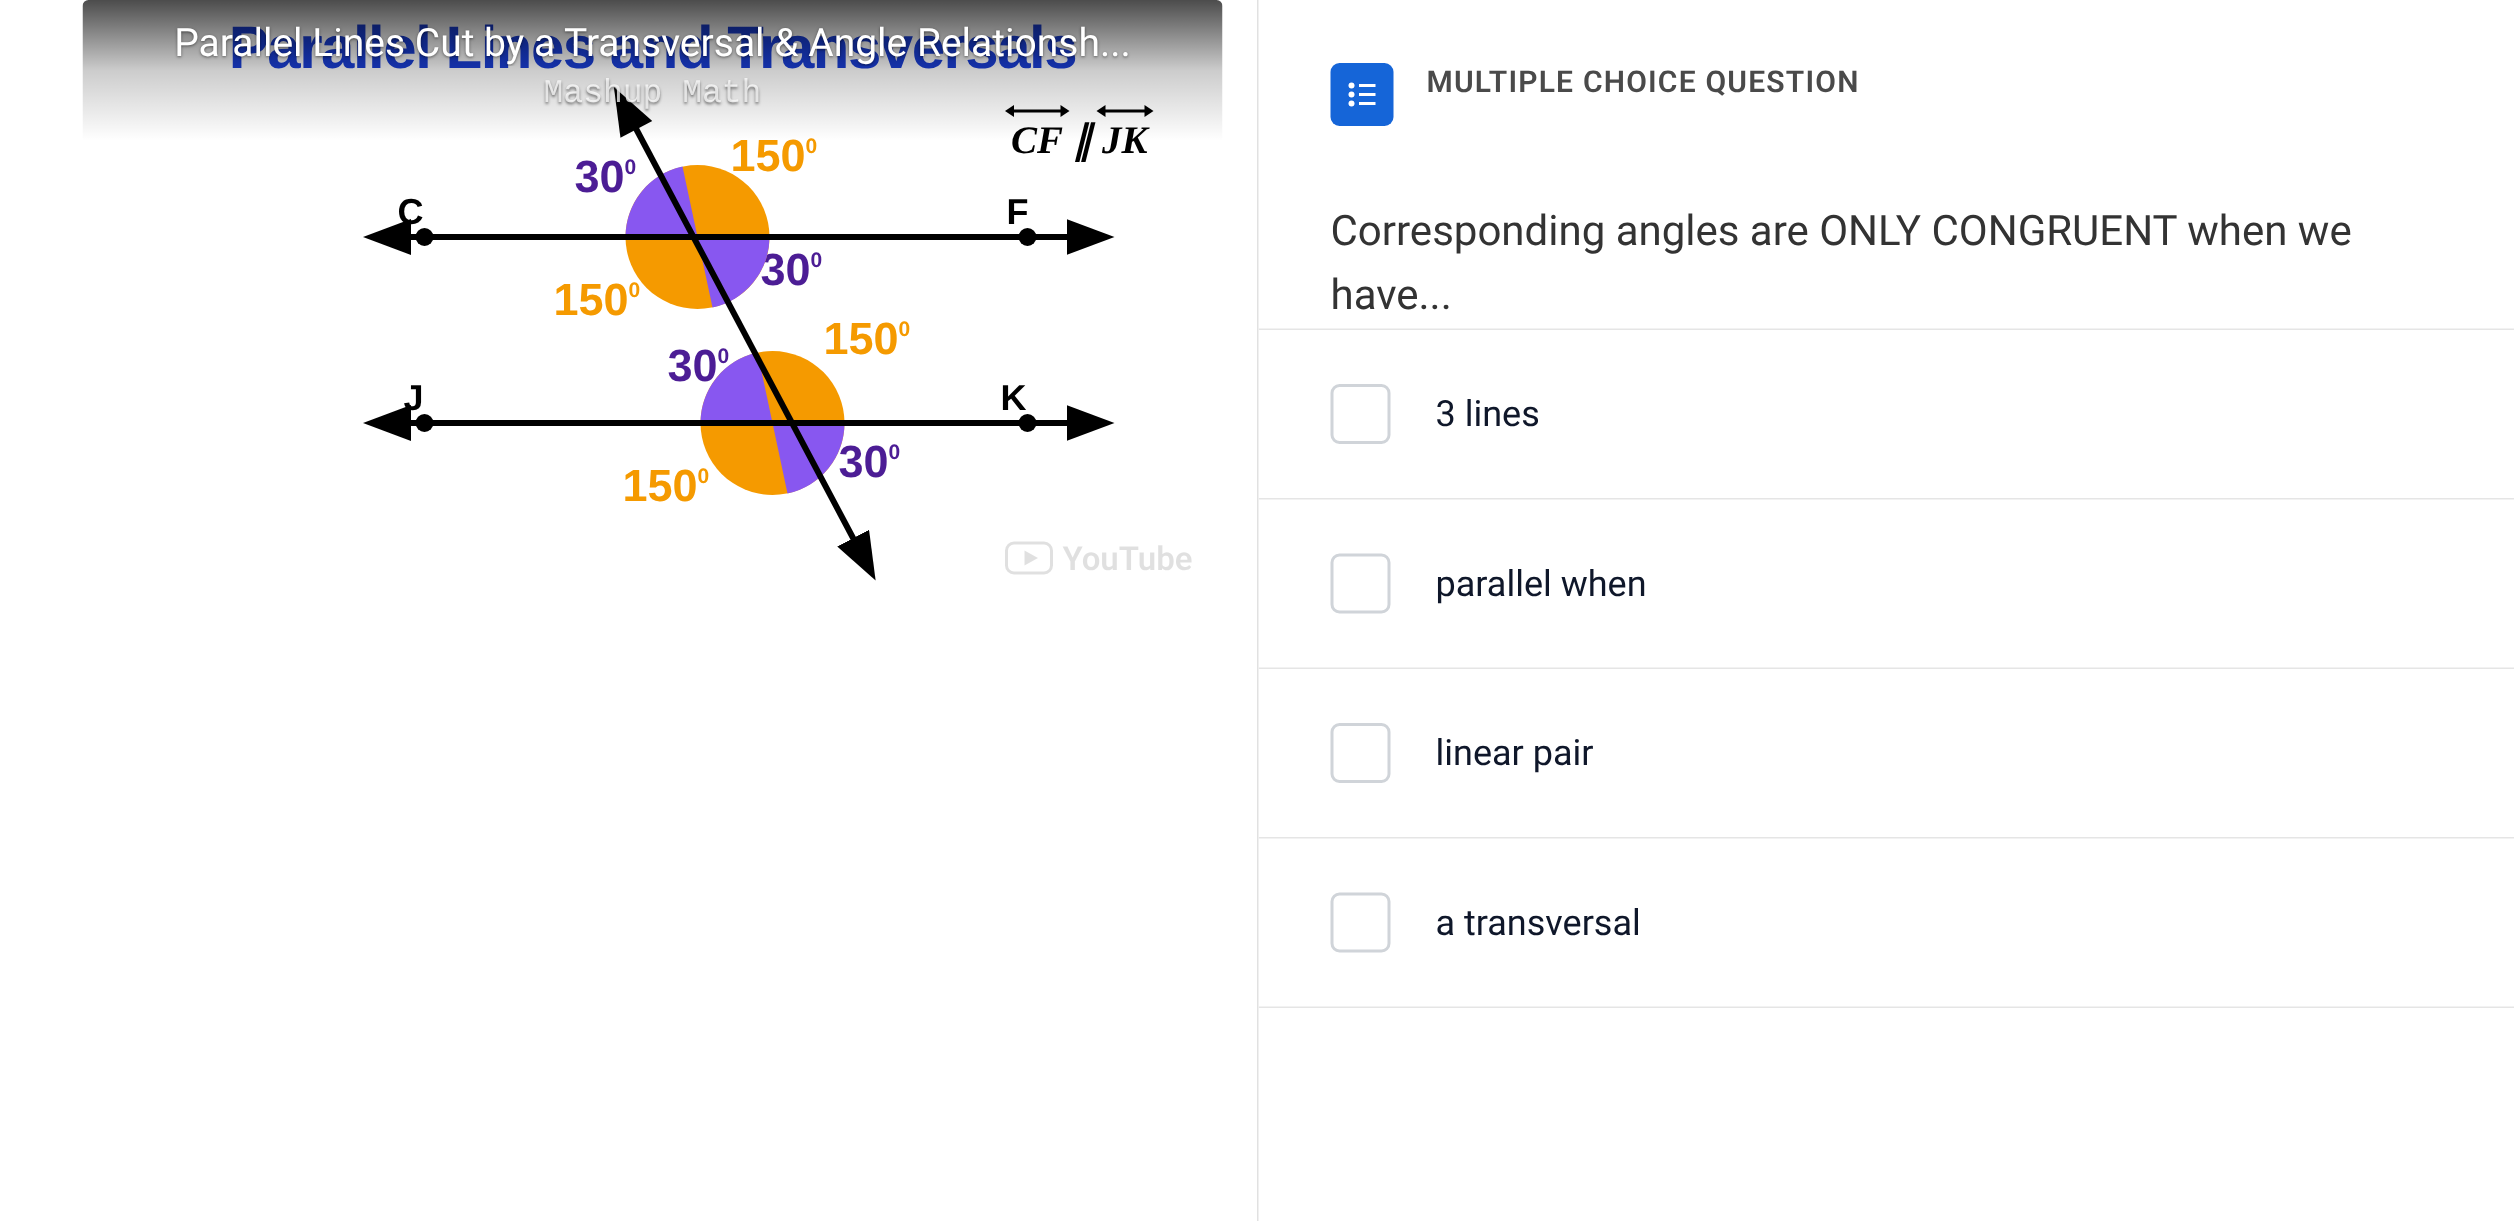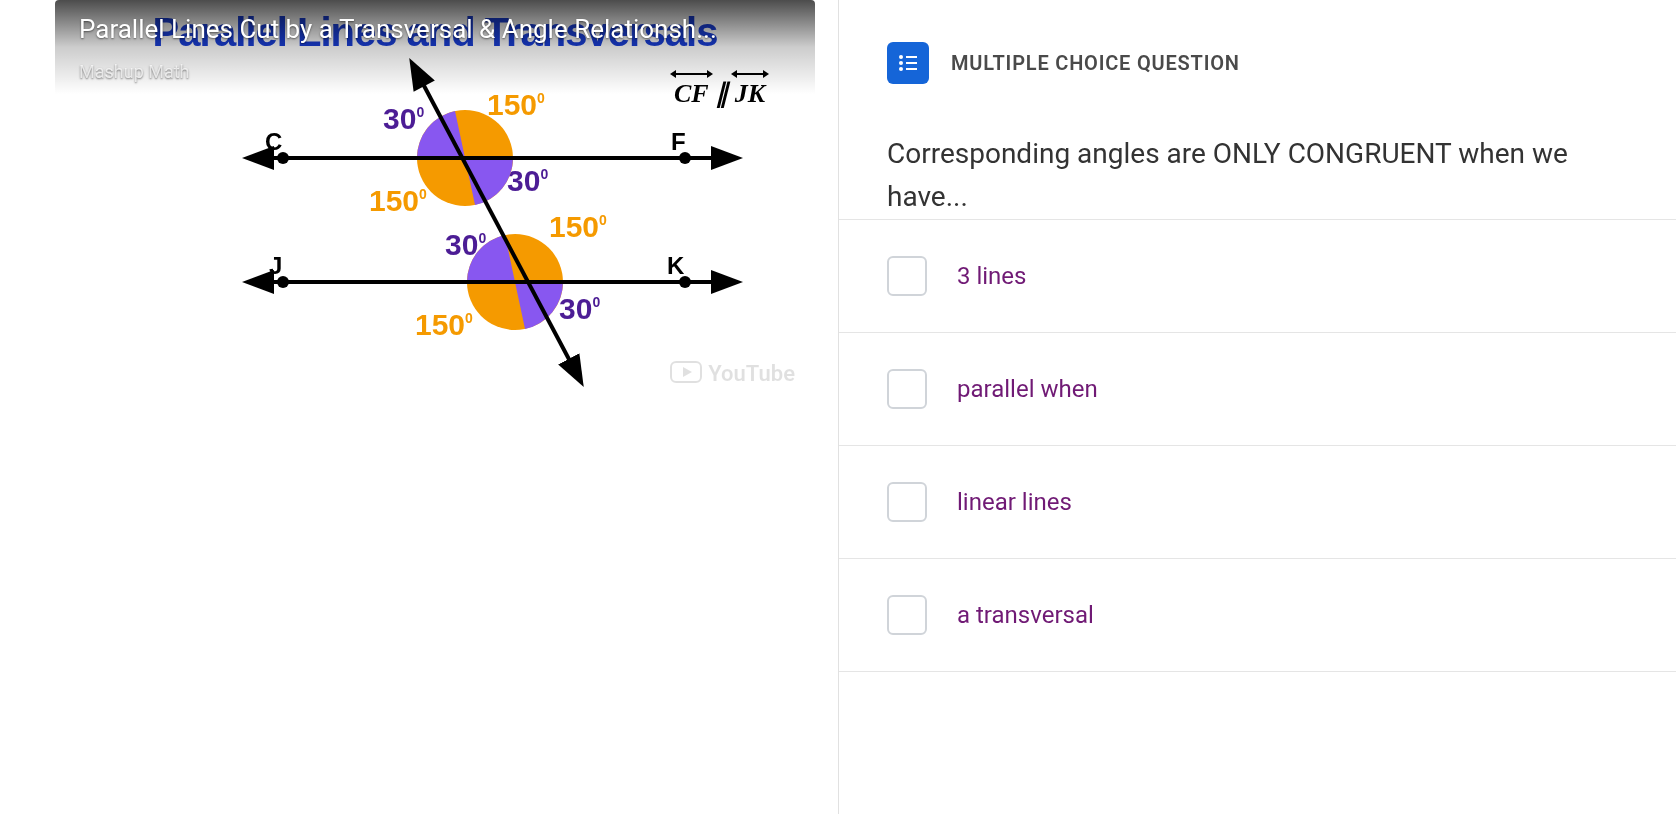--- a/index.html
+++ b/index.html
@@ -25,20 +25,21 @@
       overflow: hidden;
       border-radius: 4px;
     }
     .video-header {
       position: absolute;
       top: 0; left: 0; right: 0;
       height: 94px;
       background: linear-gradient(to bottom, rgba(0,0,0,0.7), rgba(0,0,0,0.2), rgba(0,0,0,0));
       padding: 14px 24px 0 24px;
       z-index: 3;
+      text-align: center;
     }
     .bg-title {
       position: absolute;
       top: 10px; left: 0; right: 0;
       text-align: center;
       font-size: 40px;
       font-weight: 900;
       color: #1a3fd8;
       letter-spacing: -1px;
       z-index: 1;
@@ -49,26 +50,27 @@
       color: #fff;
       font-weight: 400;
       white-space: nowrap;
       overflow: hidden;
       text-overflow: ellipsis;
       position: relative;
       z-index: 4;
       text-shadow: 0 1px 2px rgba(0,0,0,0.5);
     }
     .video-channel {
-      font-size: 18px;
+      font-size: 22px;
       color: rgba(255,255,255,0.75);
-      margin-top: 17px;
+      margin-top: 6px;
       position: relative;
       z-index: 4;
       text-shadow: 0 1px 2px rgba(0,0,0,0.5);
+      font-family: Liberation Mono, monospace;
     }
     .diagram-stage {
       position: absolute;
       top: 0; left: 0; width: 760px; height: 400px;
       z-index: 2;
     }
     .label {
       position: absolute;
       font-weight: 900;
       font-family: Arial Black, Arial, sans-serif;
@@ -120,21 +122,21 @@
 
     .right-panel {
       width: 838px;
       height: 814px;
       border-left: 1px solid #e1e1e1;
       background: #fff;
       padding-top: 42px;
       overflow: hidden;
     }
     .q-header {
-      display: flex; align-items: center; gap: 22px;
+      display: flex; gap: 22px;
       padding: 0 48px 0 48px;
       margin-bottom: 48px;
     }
     .q-icon {
       width: 42px; height: 42px; background: #1565d8;
       border-radius: 6px; display: flex; align-items: center; justify-content: center;
       flex-shrink: 0;
     }
     .q-type {
       font-size: 20px; font-weight: 600; color: #4a4a4a; letter-spacing: 0.8px;
@@ -146,21 +148,21 @@
     .options { border-top: 1px solid #e5e5e5; }
     .option {
       display: flex; align-items: center; gap: 30px;
       padding: 36px 48px; border-bottom: 1px solid #e5e5e5;
       cursor: pointer;
     }
     .checkbox {
       width: 40px; height: 40px; border: 2px solid #d0d4d9;
       border-radius: 6px; background: #fff; flex-shrink: 0;
     }
-    .option-label { font-size: 24px; color: #701a75; }
+    .option-label { font-size: 24px; color: #0f172a; }
   </style>
 </head>
 <body>
 
 <div class="left-panel">
   <div class="video-box">
     <div class="bg-title">Parallel Lines and Transversals</div>
     <div class="video-header">
       <div class="video-title">Parallel Lines Cut by a Transversal &amp; Angle Relationsh...</div>
       <div class="video-channel">Mashup Math</div>
@@ -239,20 +241,20 @@
     <div class="option">
       <div class="checkbox"></div>
       <div class="option-label">3 lines</div>
     </div>
     <div class="option">
       <div class="checkbox"></div>
       <div class="option-label">parallel when</div>
     </div>
     <div class="option">
       <div class="checkbox"></div>
-      <div class="option-label">linear lines</div>
+      <div class="option-label">linear pair</div>
     </div>
     <div class="option">
       <div class="checkbox"></div>
       <div class="option-label">a transversal</div>
     </div>
   </div>
 </div>
 
 </body></html>

